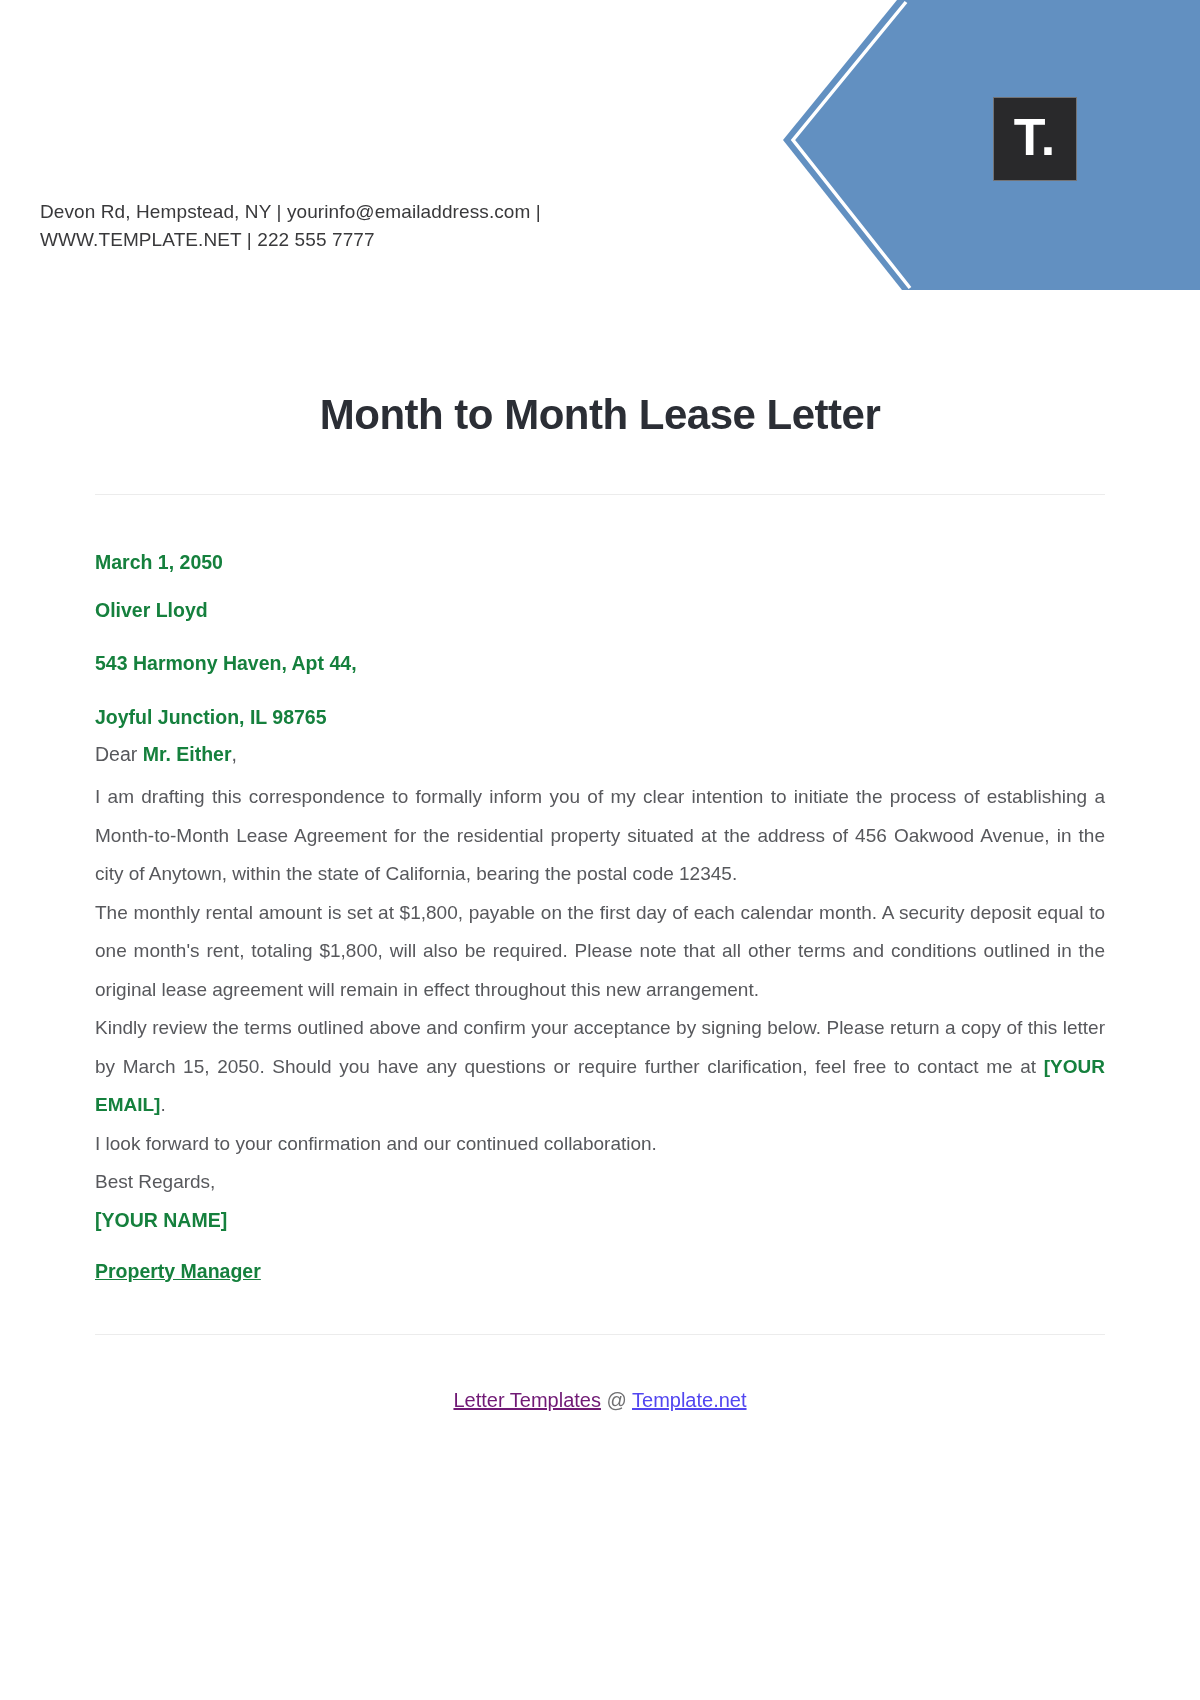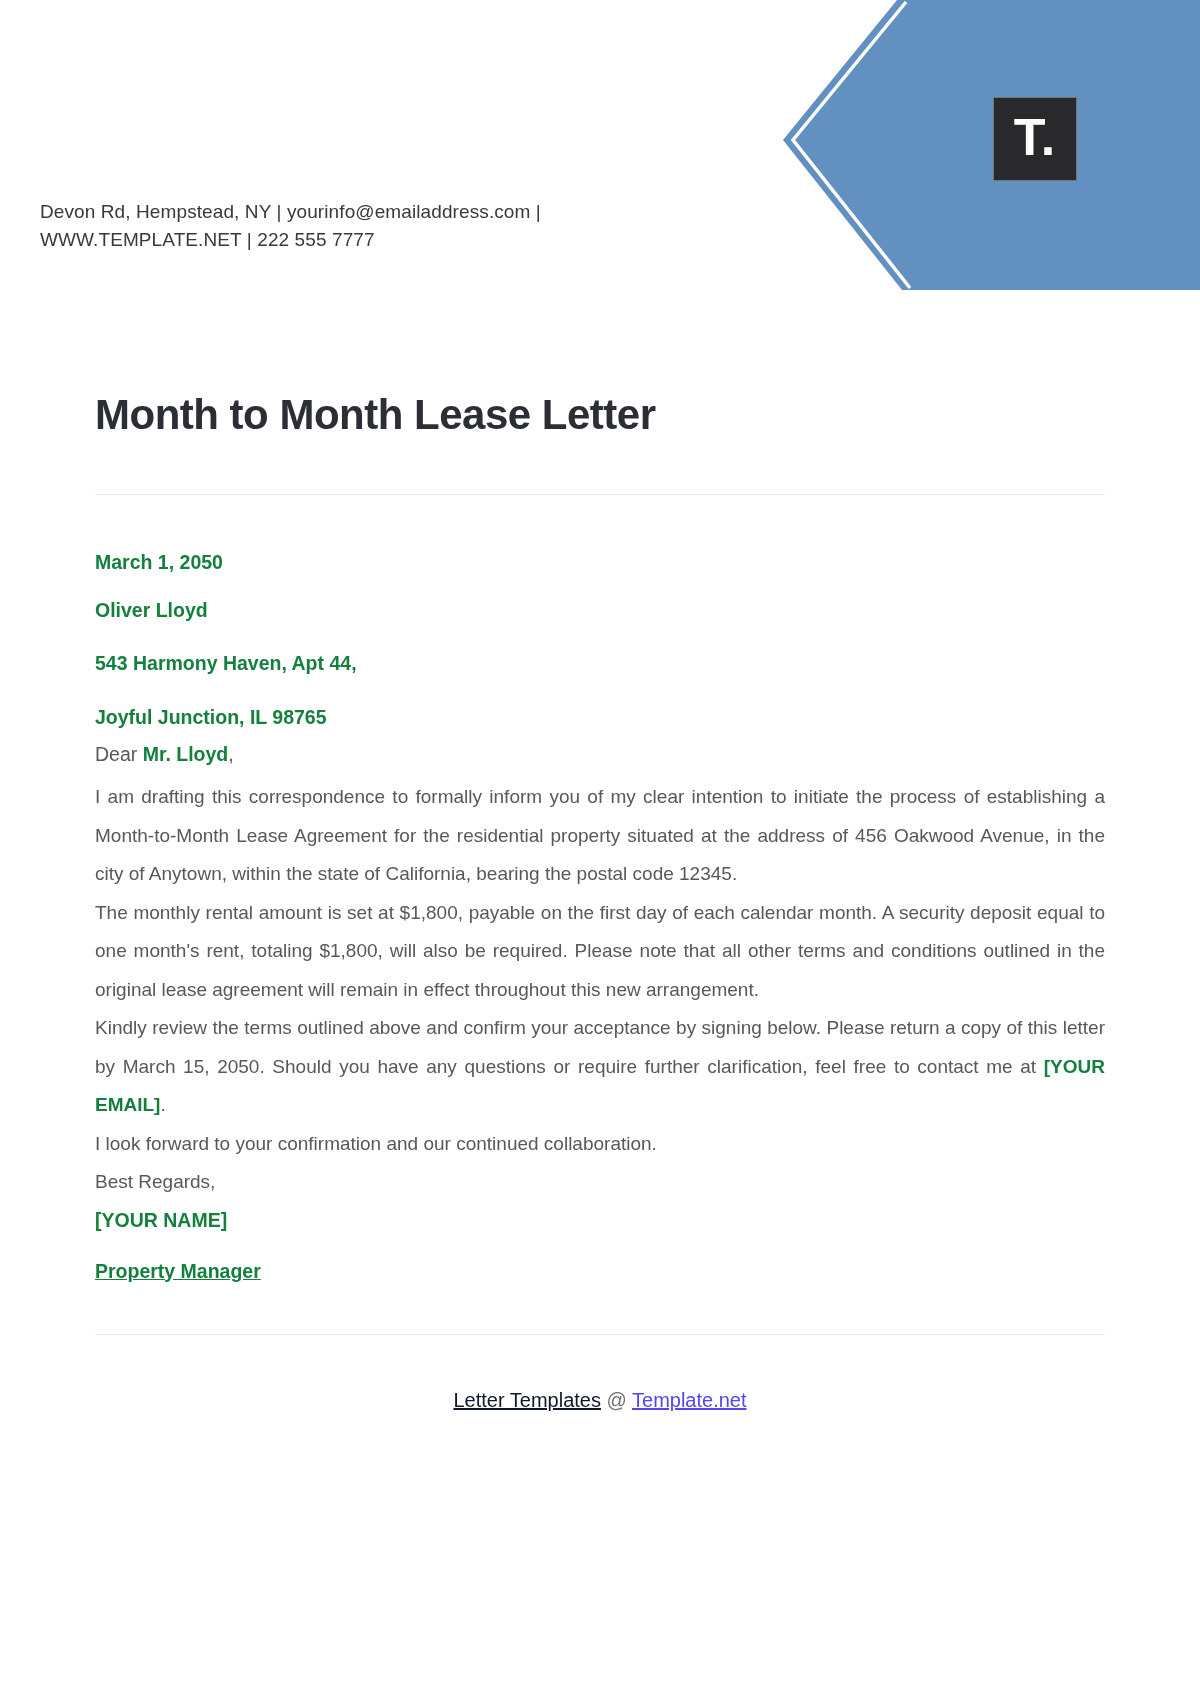--- a/index.html
+++ b/index.html
@@ -24,21 +24,21 @@
   }
   .contact{
     position:absolute;left:40px;top:198px;width:640px;
     font-size:19px;line-height:28px;color:#39393b;font-weight:400;
     letter-spacing:.1px;
   }
   
   .page{padding:0 95px;}
   .doc-title{
     margin:0;padding-top:390px;
-    text-align:left;
+    text-align:center;
     font-size:42px;line-height:50px;font-weight:700;
     color:#2b2e35;letter-spacing:-.5px;
   }
   .divider{height:1px;background:#ececec;border:none;margin:0;}
   .divider.top{margin-top:54px;}
   .divider.bottom{margin-top:51px;}
   
   .line{margin:0;font-size:19.5px;line-height:24px;}
   .b{font-weight:700;color:#15803d;}
   .date{margin-top:55px;}
@@ -82,32 +82,32 @@
 
   <h1 class="doc-title">Month to Month Lease Letter</h1>
 
   <hr class="divider top">
 
   <p class="line b date">March 1, 2050</p>
   <p class="line b recipient">Oliver Lloyd</p>
   <p class="line b addr1">543 Harmony Haven, Apt 44,</p>
   <p class="line b addr2">Joyful Junction, IL 98765</p>
 
-  <p class="line salutation"><span>Dear </span><span class="b">Mr. Lloyd</span><span>,</span></p>
+  <p class="line salutation"><span>Dear </span><span class="b">Mr. Either</span><span>,</span></p>
 
   <div class="letter-body">
     <p>I am drafting this correspondence to formally inform you of my clear intention to initiate the process of establishing a Month-to-Month Lease Agreement for the residential property situated at the address of 456 Oakwood Avenue, in the city of Anytown, within the state of California, bearing the postal code 12345.</p>
     <p>The monthly rental amount is set at $1,800, payable on the first day of each calendar month. A security deposit equal to one month's rent, totaling $1,800, will also be required. Please note that all other terms and conditions outlined in the original lease agreement will remain in effect throughout this new arrangement.</p>
     <p><span>Kindly review the terms outlined above and confirm your acceptance by signing below. Please return a copy of this letter by March 15, 2050. Should you have any questions or require further clarification, feel free to contact me at </span><span class="b">[YOUR EMAIL]</span><span>.</span></p>
     <p class="noj">I look forward to your confirmation and our continued collaboration.</p>
     <p class="noj">Best Regards,</p>
   </div>
 
   <p class="line b sig-name">[YOUR NAME]</p>
   <p class="line b sig-title">Property Manager</p>
 
   <hr class="divider bottom">
 
   <div class="footer">
-    <a style="color: #0f172a;">Letter Templates</a><span> @ </span><a style="color: rgb(82, 70, 240);">Template.net</a>
+    <a style="color: #701a75;">Letter Templates</a><span> @ </span><a style="color: rgb(82, 70, 240);">Template.net</a>
   </div>
 
 </div>
 
 </body></html>

